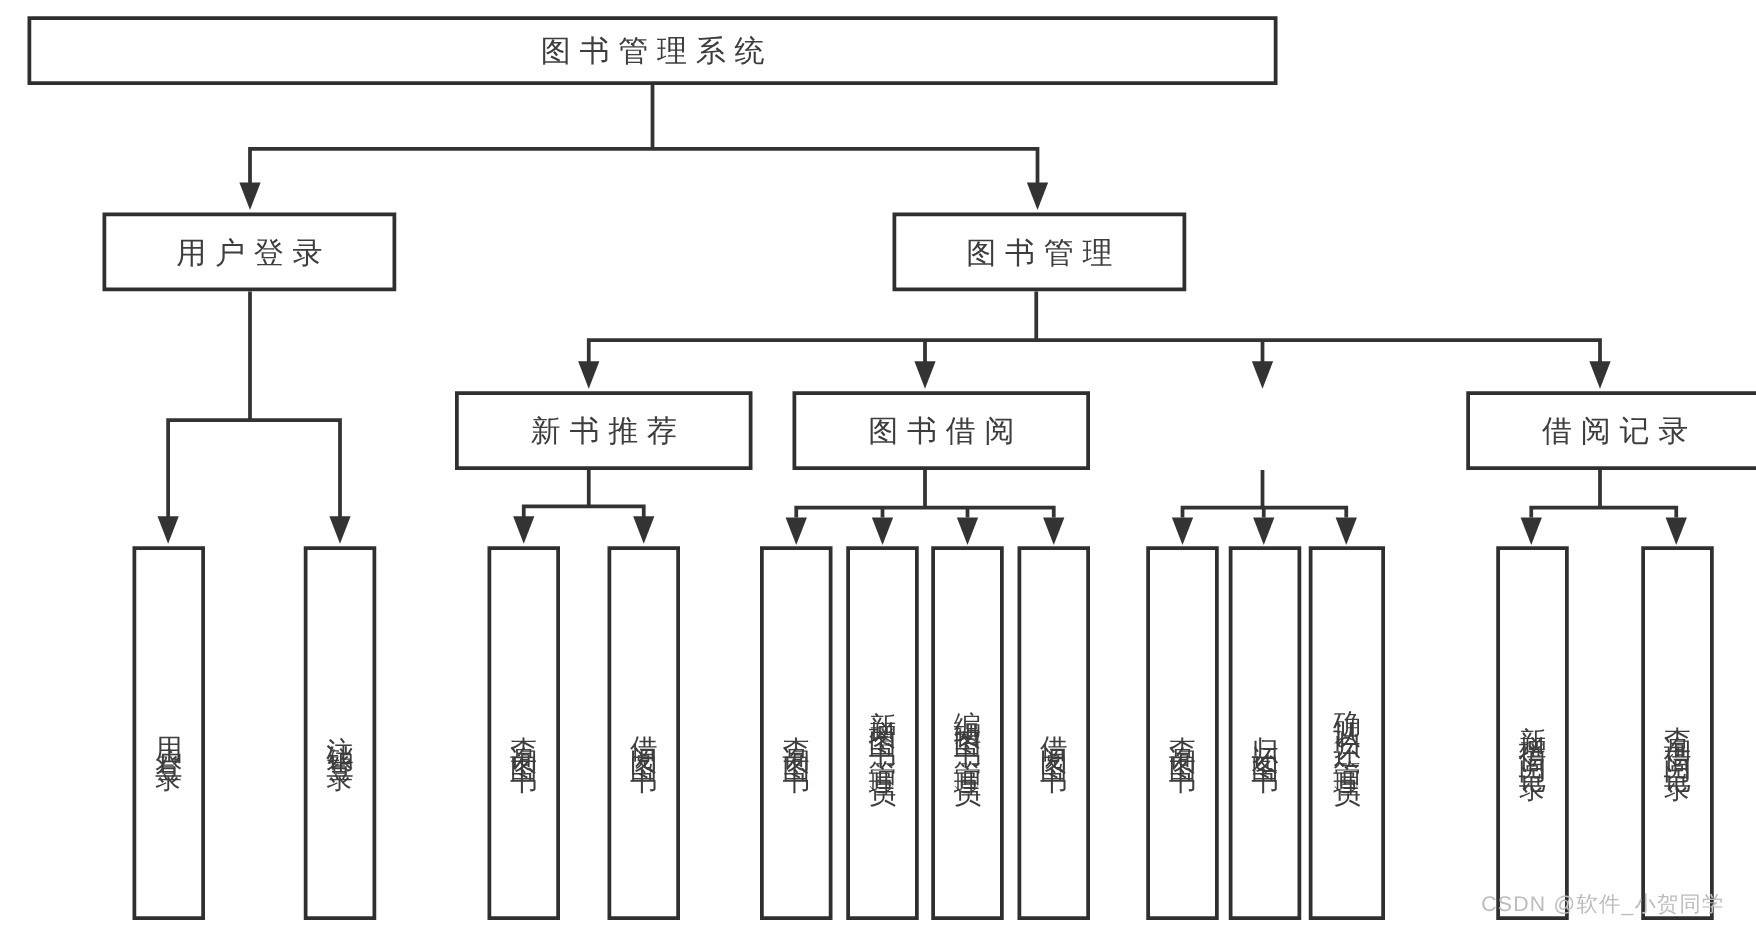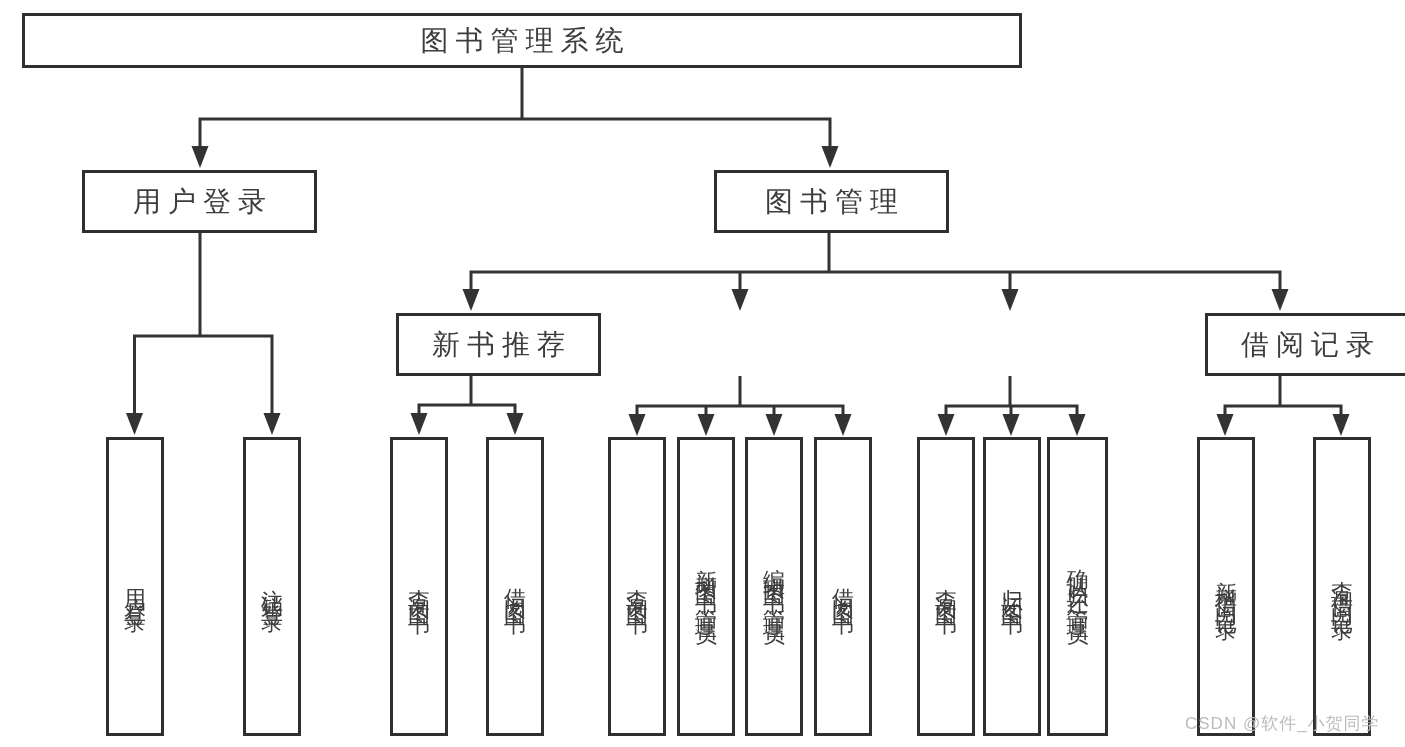--- a/index.html
+++ b/index.html
@@ -25,30 +25,30 @@
     box-sizing: border-box;
     background: #ffffff;
     border: 3px solid #2f2f2f;
     display: flex;
     align-items: center;
     justify-content: center;
     color: #3d3d3d;
     z-index: 2;
   }
   .h-label {
-    font-size: 28px;
+    font-size: 24px;
     letter-spacing: 7px;
     text-indent: 7px;
     white-space: nowrap;
   }
   .root-box   { left: 22px;  top: 13px;  width: 1000px; height: 55px; }
   .l2         { top: 170px; width: 235px; height: 63px; }
   .l2-a       { left: 82px; }
   .l2-b       { left: 714px; text-align: right; }
-  .l3         { top: 313px; width: 205px; height: 63px; margin-left: 32px; }
+  .l3         { top: 313px; width: 238px; height: 63px; }
   .l3-a       { left: 364px; }
   .l3-b       { left: 634px; }
   .l3-c       { left: 902px; }
   .l3-d       { left: 1173px; }
   .leaf {
     top: 437px;
     width: 58px;
     height: 299px;
   }
   .vtext {
@@ -122,20 +122,23 @@
   <div class="box l2 l2-a">
     <span class="h-label">用户登录</span>
   </div>
   <div class="box l2 l2-b">
     <span class="h-label">图书管理</span>
   </div>
 
   <div class="box l3 l3-a">
     <span class="h-label">新书推荐</span>
   </div>
+  <div class="box l3 l3-b">
+    <span class="h-label">图书借阅</span>
+  </div>
   <div class="box l3 l3-d">
     <span class="h-label">借阅记录</span>
   </div>
 
   <div class="box leaf" style="left:106px">
     <span class="vtext">用户登录</span>
   </div>
   <div class="box leaf" style="left:243px">
     <span class="vtext">注销登录</span>
   </div>

